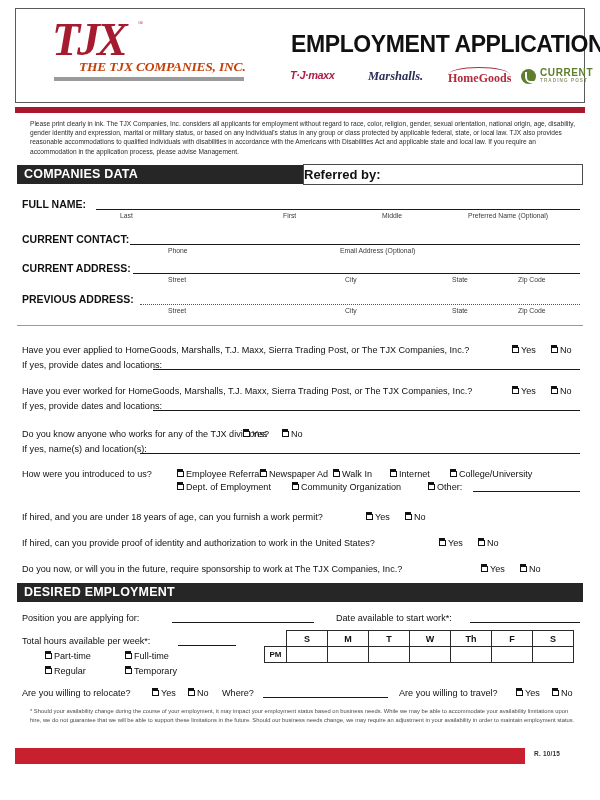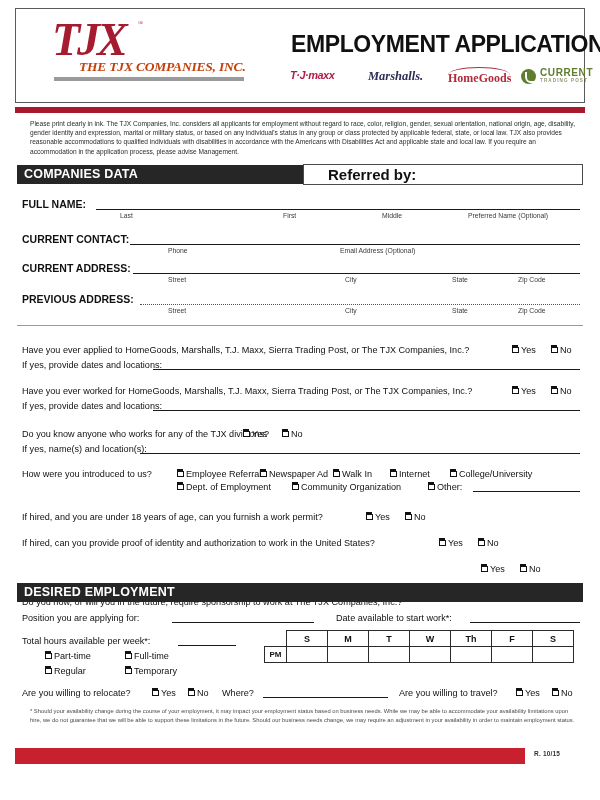--- a/index.html
+++ b/index.html
@@ -212,25 +212,25 @@
   #personal-bar { left: 17px; top: 165px; width: 566px; }
   #desired-bar  { left: 17px; top: 583px; width: 566px; }
 
   .referred-box {
     position: absolute;
     left: 303px; top: 164px;
     width: 280px; height: 21px;
     background: #fff;
     border: 1.2px solid #4a4a4a;
     box-sizing: border-box;
-    font-size: 15px;
+    font-size: 13px;
     font-weight: bold;
     color: #111;
     line-height: 19px;
-    padding-left: 24px;
+    padding-left: 0;
   }
 
   
   .fld-label {
     position: absolute;
     font-weight: bold;
     font-size: 10.5px;
     color: #111;
     white-space: nowrap;
   }
@@ -405,21 +405,21 @@
   <div class="fld-line" style="left:473px; top:491px; width:107px;"></div>
 
   <div class="q" style="left:22px; top:511px;">If hired, and you are under 18 years of age, can you furnish a work permit?</div>
   <div class="q" style="left:366px; top:511px;"><span class="cb"></span><span>Yes</span></div>
   <div class="q" style="left:405px; top:511px;"><span class="cb"></span><span>No</span></div>
 
   <div class="q" style="left:22px; top:537px;">If hired, can you provide proof of identity and authorization to work in the United States?</div>
   <div class="q" style="left:439px; top:537px;"><span class="cb"></span><span>Yes</span></div>
   <div class="q" style="left:478px; top:537px;"><span class="cb"></span><span>No</span></div>
 
-  <div class="q" style="left:22px; top:596px;">Do you now, or will you in the future, require sponsorship to work at The TJX Companies, Inc.?</div>
+  <div class="q" style="left:22px; top:563px;">Do you now, or will you in the future, require sponsorship to work at The TJX Companies, Inc.?</div>
   <div class="q" style="left:481px; top:563px;"><span class="cb"></span><span>Yes</span></div>
   <div class="q" style="left:520px; top:563px;"><span class="cb"></span><span>No</span></div>
 
   <div class="section-bar" id="desired-bar">DESIRED EMPLOYMENT</div>
 
   <div class="q" style="left:22px; top:612px;">Position you are applying for:</div>
   <div class="fld-line" style="left:172px; top:622px; width:142px;"></div>
   <div class="q" style="left:336px; top:612px;">Date available to start work*:</div>
   <div class="fld-line" style="left:470px; top:622px; width:110px;"></div>
 

